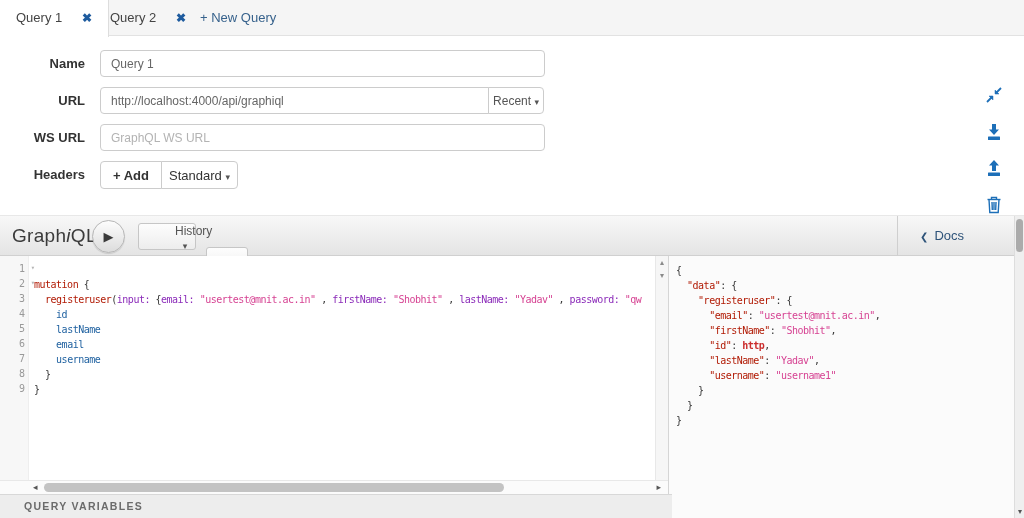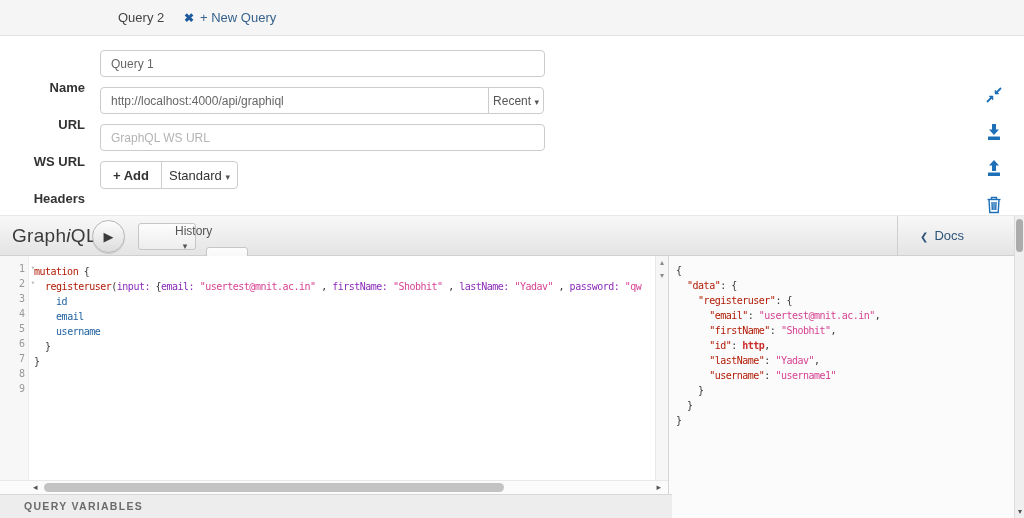--- a/index.html
+++ b/index.html
@@ -5,27 +5,27 @@
   * { margin:0; padding:0; box-sizing:border-box; }
   html,body { width:1024px; height:518px; background:#fff; font-family:"Liberation Sans", sans-serif; overflow:hidden; }
   .app { position:relative; width:1024px; height:518px; background:#fff; }
 
   
   .tabbar { position:absolute; top:0; left:0; width:1024px; height:36px; background:#f5f5f5; border-bottom:1px solid #e2e2e2; }
   .tab { position:absolute; top:0; height:36px; line-height:36px; padding:0 16px; font-size:13px; color:#444; cursor:pointer; white-space:nowrap; }
   .tab.active { background:#fff; height:37px; border-right:1px solid #ddd; z-index:2; }
   .tab .close { color:#1e5b9e; font-size:12px; font-weight:bold; margin-left:16px; cursor:pointer; }
   .tab1 { left:0; }
-  .tab2 { left:102px; }
+  .tab2 { left:94px; }
   .newtab { position:absolute; left:200px; top:0; height:36px; line-height:36px; font-size:13px; color:#37628c; cursor:pointer; }
 
   
   .formarea { position:absolute; top:37px; left:0; width:1024px; height:178px; background:#fff; }
   .frow { position:absolute; left:0; height:27px; }
-  .flabel { position:absolute; left:0; width:85px; text-align:right; font-size:13px; font-weight:bold; color:#333; line-height:27px;margin-top:24px; }
+  .flabel { position:absolute; left:0; width:85px; text-align:right; font-size:13px; font-weight:bold; color:#333; line-height:27px; }
   .finput { position:absolute; left:100px; height:27px; border:1px solid #ccc; border-radius:4px; font-size:12px; color:#666; padding:0 10px; font-family:"Liberation Sans", sans-serif; outline:none; background:#fff; }
   .finput::placeholder { color:#b3b3b3; }
   .row-name { top:13px; } .row-url { top:50px; } .row-ws { top:87px; } .row-headers { top:124px; }
   .w-full { width:445px; }
   .w-url { width:390px; border-top-right-radius:0; border-bottom-right-radius:0; }
   .recent-btn { position:absolute; left:489px; top:0; height:27px; width:56px; border:1px solid #ccc; border-left:1px solid #ccc; margin-left:-1px; border-radius:0 4px 4px 0; background:#fff; font-size:12px; color:#555; cursor:pointer; font-family:"Liberation Sans", sans-serif; }
   .hbtn { position:absolute; top:0; height:28px; background:#fff; border:1px solid #ccc; font-size:13px; color:#333; cursor:pointer; font-family:"Liberation Sans", sans-serif; }
   .add-btn { left:100px; width:62px; border-radius:4px 0 0 4px; font-weight:bold; }
   .standard-btn { left:161px; width:77px; border-radius:0 4px 4px 0; font-weight:normal; }
   .caret { font-size:9px; color:#555; }
@@ -46,21 +46,21 @@
   .save-btn { left:206px; width:42px;margin-top:24px; }
   .gql-divider { position:absolute; left:897px; top:0; width:1px; height:40px; background:#cfcfcf; }
   .docs-btn { position:absolute; left:920px; top:0; height:40px; line-height:40px; font-size:13px; color:#2e5379; cursor:pointer; }
   .docs-btn .chev { font-size:10px; margin-right:6px; }
 
   
   .query-pane { position:absolute; top:256px; left:0; width:668px; height:238px; background:#fff; overflow:hidden; }
   .gutter { position:absolute; top:0; left:0; width:29px; height:224px; background:#f7f7f7; border-right:1px solid #eee; padding-top:5px; }
   .gl { height:15px; line-height:15px; font-family:"DejaVu Sans Mono", monospace; font-size:10px; color:#999; text-align:right; padding-right:3px; position:relative; }
   .gl .fold { position:absolute; right:-7px; top:0; color:#b5b5b5; font-size:7px; }
-  .code { position:absolute; top:0; left:30px; right:13px; height:224px; padding:8px 0 0 4px; overflow:hidden; cursor:text; }
+  .code { position:absolute; top:0; left:30px; right:13px; height:224px; padding:21px 0 0 4px; overflow:hidden; cursor:text; }
   .code-line, .rline { height:15px; line-height:15px; font-family:"DejaVu Sans Mono", monospace; font-size:10px; letter-spacing:-0.5px; white-space:pre; }
   .tk-kw { color:#B11A04; } .tk-prop { color:#1F61A0; } .tk-attr { color:#8B2BB9;text-align:center; }
   .tk-str { color:#D64292; } .tk-punc { color:#393939; } .tk-key { color:#B11A04; } .tk-null { color:#CB2D2D; font-weight:bold; }
   .vscroll { position:absolute; top:0; right:0; width:13px; height:224px; background:#f6f6f6; border-left:1px solid #e8e8e8; text-align:center; }
   .vscroll .arr { display:block; color:#8a8a8a; font-size:8px; height:13px; line-height:13px; cursor:pointer; }
   .hscroll { position:absolute; bottom:0; left:0; width:668px; height:14px; background:#fbfbfb; border-top:1px solid #e8e8e8; }
   .hscroll .arr { position:absolute; top:0; color:#555; font-size:9px; line-height:13px; cursor:pointer; }
   .arr-left { left:33px; } .arr-right { right:7px; }
   .hthumb { position:absolute; left:44px; top:2px; width:460px; height:9px; background:#c3c3c3; border-radius:5px; cursor:pointer; }
 
@@ -74,20 +74,24 @@
 
   
   .varsbar { position:absolute; top:494px; left:0; width:672px; height:24px; background:#ededed; border-top:1px solid #d8d8d8; font-size:10.5px; font-weight:bold; letter-spacing:1.3px; color:#6b6b6b; line-height:23px; padding-left:24px; cursor:pointer; }
 </style>
 </head>
 <body>
 
 <div class="app">
 
   <div class="tabbar">
+    <div class="tab tab1 active">
+      <span>Query 1</span>
+      <span class="close">✖</span>
+    </div>
     <div class="tab tab2">
       <span>Query 2</span>
       <span class="close">✖</span>
     </div>
     <div class="newtab">+ New Query</div>
   </div>
 
   <div class="formarea">
     <div class="frow row-name">
       <div class="flabel">Name</div>
@@ -166,20 +170,21 @@
         <div class="gl">5</div>
         <div class="gl">6</div>
         <div class="gl">7</div>
         <div class="gl">8</div>
         <div class="gl">9</div>
       </div>
     <div class="code">
         <div class="code-line"><span class="tk-kw">mutation </span><span class="tk-punc">{</span></div>
         <div class="code-line"><span class="tk-punc">  </span><span class="tk-kw">registeruser</span><span class="tk-punc">(</span><span class="tk-attr">input:</span><span class="tk-punc"> </span><span class="tk-punc">{</span><span class="tk-attr">email:</span><span class="tk-punc"> </span><span class="tk-str">"usertest@mnit.ac.in"</span><span class="tk-punc"> , </span><span class="tk-attr">firstName:</span><span class="tk-punc"> </span><span class="tk-str">"Shobhit"</span><span class="tk-punc"> , </span><span class="tk-attr">lastName:</span><span class="tk-punc"> </span><span class="tk-str">"Yadav"</span><span class="tk-punc"> , </span><span class="tk-attr">password:</span><span class="tk-punc"> </span><span class="tk-str">"qw</span></div>
         <div class="code-line"><span class="tk-punc">    </span><span class="tk-prop">id</span></div>
+        <div class="code-line"><span class="tk-punc">    </span><span class="tk-prop">lastName</span></div>
         <div class="code-line"><span class="tk-punc">    </span><span class="tk-prop">email</span></div>
         <div class="code-line"><span class="tk-punc">    </span><span class="tk-prop">username</span></div>
         <div class="code-line"><span class="tk-punc">  }</span></div>
         <div class="code-line"><span class="tk-punc">}</span></div>
       </div>
     <div class="vscroll">
       <span class="arr">▴</span>
       <span class="arr">▾</span>
     </div>
     <div class="hscroll">

